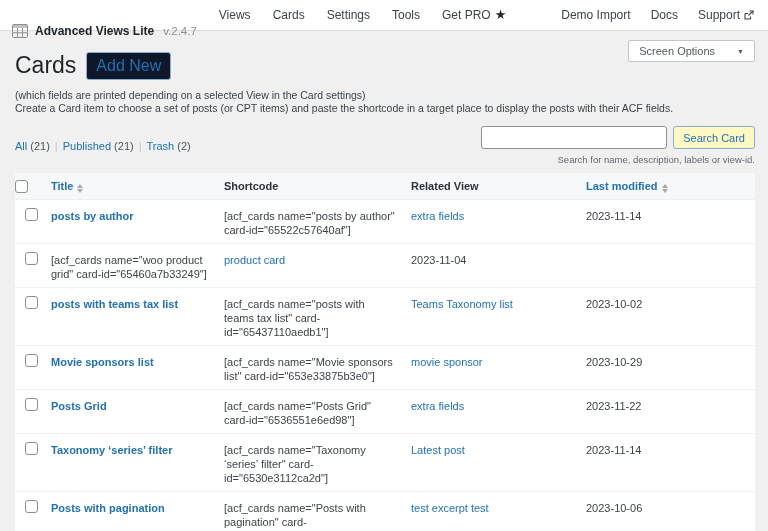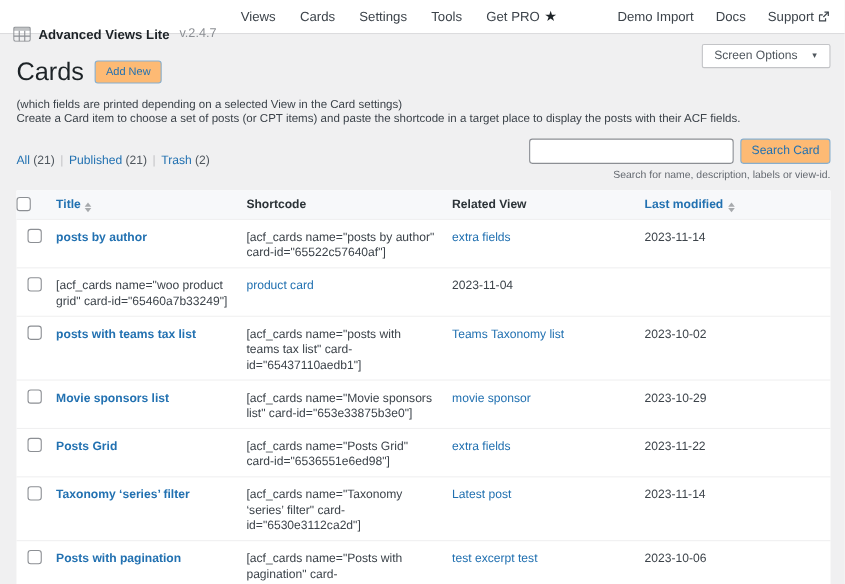--- a/index.html
+++ b/index.html
@@ -26,50 +26,50 @@
   .get-pro { display: inline-flex; align-items: flex-start; gap: 4px; }
   .star-icon { color: #1d2327; font-size: 13px; line-height: 1; }
   .topnav-right { margin-left: auto; display: flex; align-items: center; gap: 20px; }
   .topnav-right a { color: #3c434a; font-size: 12px; display: inline-flex; align-items: center; gap: 4px; }
 
   
   .screen-options {
     position: absolute; top: 40px; right: 13px;
     background: #fff; border: 1px solid #c3c4c7; border-radius: 2px;
     font-size: 11px; color: #50575e; padding: 4px 10px;
-    display: inline-flex; align-items: center; gap: 12px; cursor: pointer;
+    display: inline-flex; align-items: center; gap: 22px; cursor: pointer;
   }
   .screen-options .caret { font-size: 7px; color: #50575e; }
 
   
   .content { padding: 0 13px 0 15px; }
   .page-header { margin-top: 21px; display: flex; align-items: center; gap: 10px; }
   .page-title { font-size: 23px; font-weight: 400; color: #1d2327; line-height: 1.2; }
   .add-new-btn {
-    background: #fdba74; border: 1px solid #87aecd; border-radius: 3px;
-    color: #2271b1; font-size: 10px; padding: 4px 9px; cursor: pointer;
+    background: #0f172a; border: 1px solid #87aecd; border-radius: 3px;
+    color: #2271b1; font-size: 16px; padding: 4px 9px; cursor: pointer;
     font-family: "Liberation Sans", sans-serif;
   }
   .page-desc { margin-top: 9px; font-size: 10.5px; line-height: 13px; color: #3c434a; }
 
   
   .list-toolbar { margin-top: 11px; display: flex; justify-content: space-between; align-items: flex-start; }
   .subsubsub { font-size: 11px; color: #a7aaad; margin-top: 14px; }
   .subsubsub a { color: #2271b1; }
   .subsubsub .count { color: #50575e; }
   .subsubsub .sep { margin: 0 5px; color: #c3c4c7; }
   .search-box { display: flex; flex-direction: column; align-items: flex-end; }
   .search-row { display: flex; align-items: center; gap: 6px; }
   .search-input {
     width: 186px; height: 23px; border: 1px solid #8c8f94; border-radius: 3px;
     background: #fff; font-size: 11px; padding: 0 6px;
     font-family: "Liberation Sans", sans-serif;
   }
   .search-btn {
-    background: #fdba74; border: 1px solid #87aecd; border-radius: 3px;
+    background: #fef9c3; border: 1px solid #87aecd; border-radius: 3px;
     color: #2271b1; font-size: 11px; padding: 0 9px; height: 23px; cursor: pointer;
     font-family: "Liberation Sans", sans-serif;
   }
   .search-help { font-size: 9.5px; color: #646970; margin-top: 5px; }
 
   
   .list-table { margin-top: 8px; background: #fff; border-radius: 1px; }
   .trow, .thead {
     display: grid;
     grid-template-columns: 36px 173px 187px 175px 1fr;

